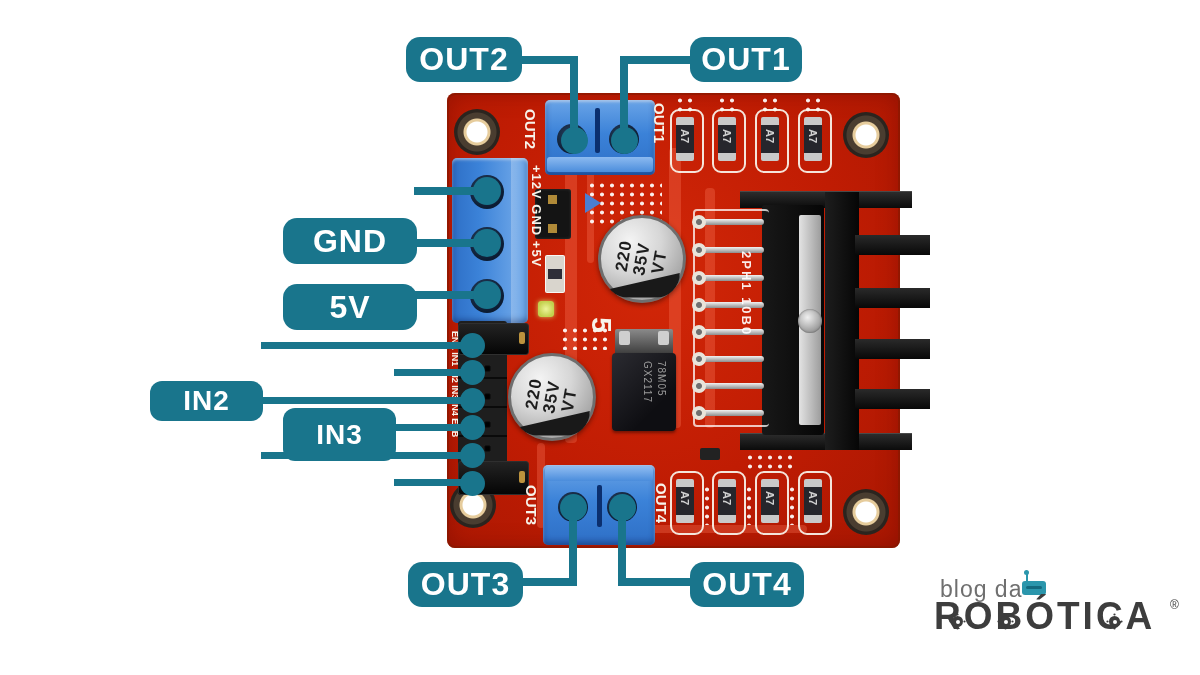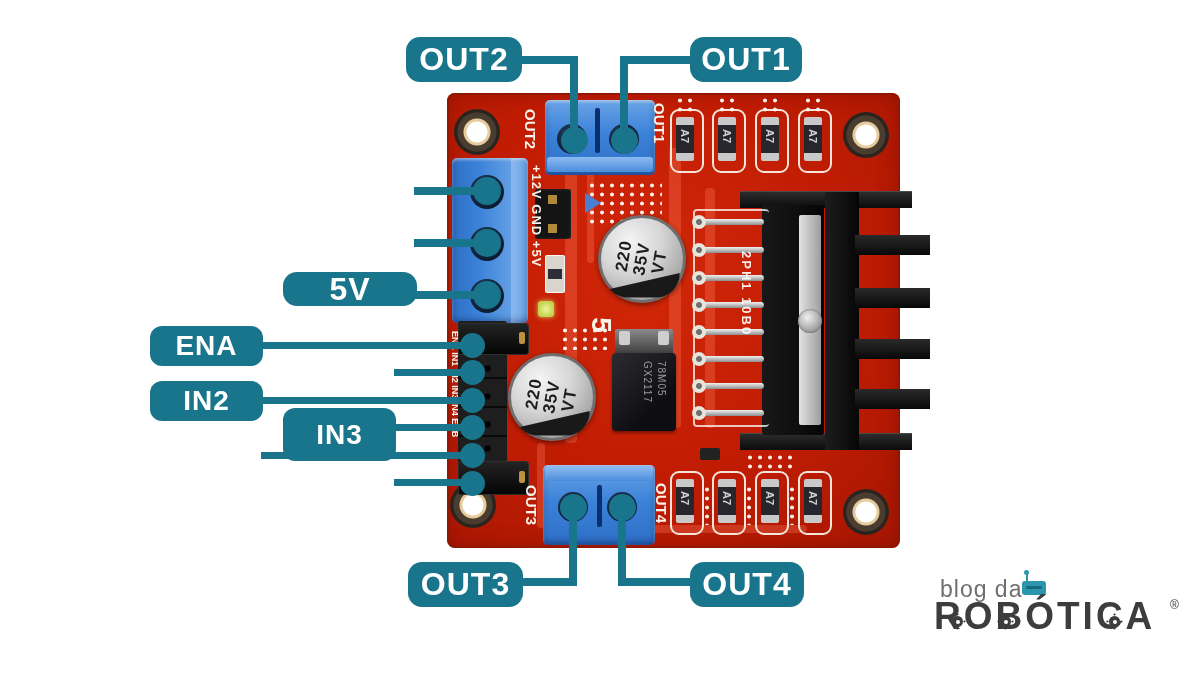--- a/index.html
+++ b/index.html
@@ -8,21 +8,21 @@
   
   .pin-label{position:absolute;background:#19758c;color:#fff;font-weight:bold;
              display:flex;align-items:center;justify-content:center;border-radius:14px;
              letter-spacing:1px;}
   .big{font-size:32px;}
   .small{font-size:28px;border-radius:12px;}
   #lbl-out2{left:406px;top:37px;width:116px;height:45px;}
   #lbl-out1{left:690px;top:37px;width:112px;height:45px;}
   #lbl-vcc{left:283px;top:167px;width:134px;height:46px;}
   #lbl-gnd{left:283px;top:218px;width:134px;height:46px;}
-  #lbl-5v{left:283px;top:272px;width:134px;height:34px;}
+  #lbl-5v{left:283px;top:284px;width:134px;height:46px;}
   #lbl-ena{left:150px;top:326px;width:113px;height:40px;}
   #lbl-in1{left:283px;top:353px;width:113px;height:40px;}
   #lbl-in2{left:150px;top:381px;width:113px;height:40px;}
   #lbl-in3{left:283px;top:408px;width:113px;height:53px;}
   #lbl-in4{left:150px;top:436px;width:113px;height:40px;}
   #lbl-enb{left:283px;top:463px;width:113px;height:40px;}
   #lbl-out3{left:408px;top:562px;width:115px;height:45px;}
   #lbl-out4{left:690px;top:562px;width:114px;height:45px;}
   
   .ll{position:absolute;background:#19758c;}
@@ -362,22 +362,22 @@
   <div class="ldot" id="dt-enb"></div>
   <div class="ll" id="ln-out3-h"></div>
   <div class="ll" id="ln-out3-v"></div>
   <div class="ldot" id="dt-out3"></div>
   <div class="ll" id="ln-out4-h"></div>
   <div class="ll" id="ln-out4-v"></div>
   <div class="ldot" id="dt-out4"></div>
 
   <div class="pin-label big" id="lbl-out2">OUT2</div>
   <div class="pin-label big" id="lbl-out1">OUT1</div>
+  <div class="pin-label big" id="lbl-gnd">GND</div>
   <div class="pin-label big" id="lbl-5v">5V</div>
-  <div class="pin-label small" id="lbl-ena">ENA</div>
   <div class="pin-label small" id="lbl-in2">IN2</div>
   <div class="pin-label small" id="lbl-in3">IN3</div>
   <div class="pin-label big" id="lbl-out3">OUT3</div>
   <div class="pin-label big" id="lbl-out4">OUT4</div>
 
   <div id="logo">
     <div id="logo-prefix">blog da</div>
     <div id="robot">
       <div id="robot-ant"></div>
       <div id="robot-head"></div>

